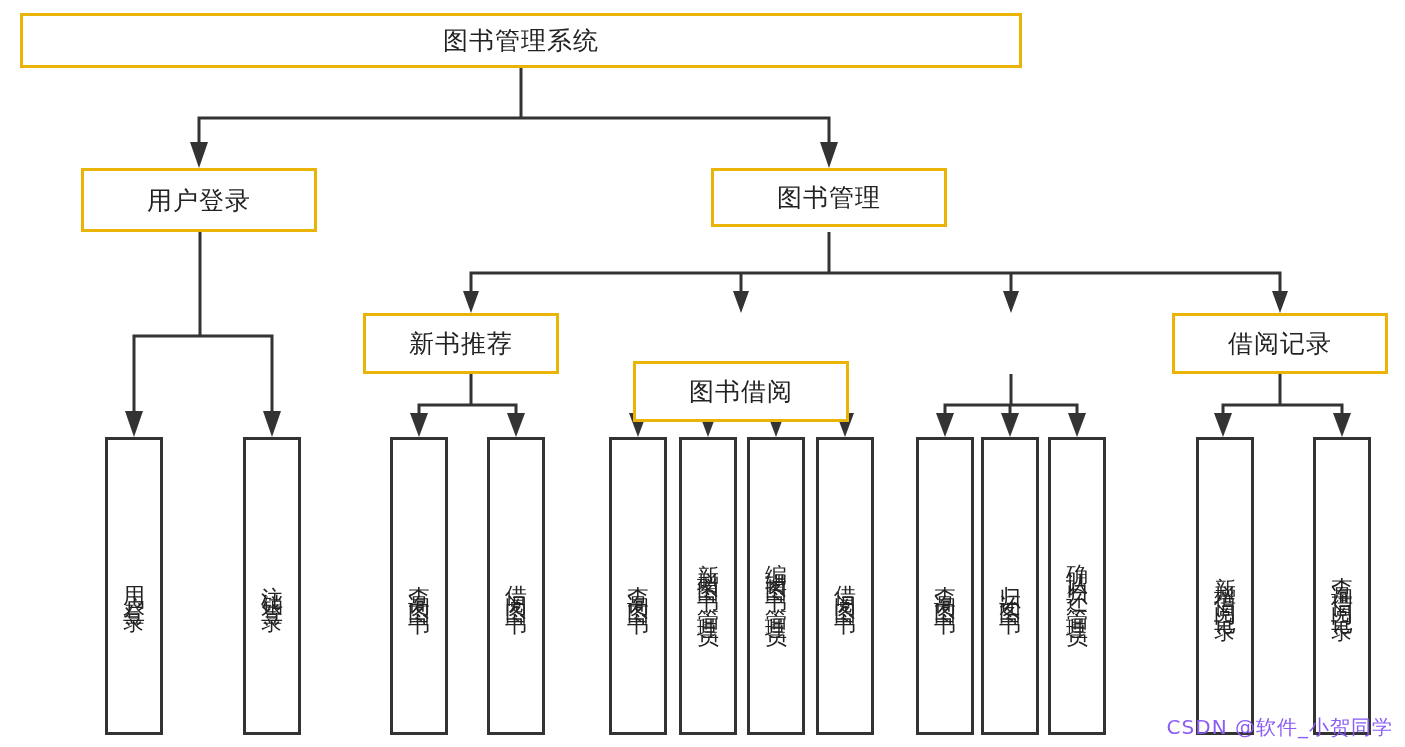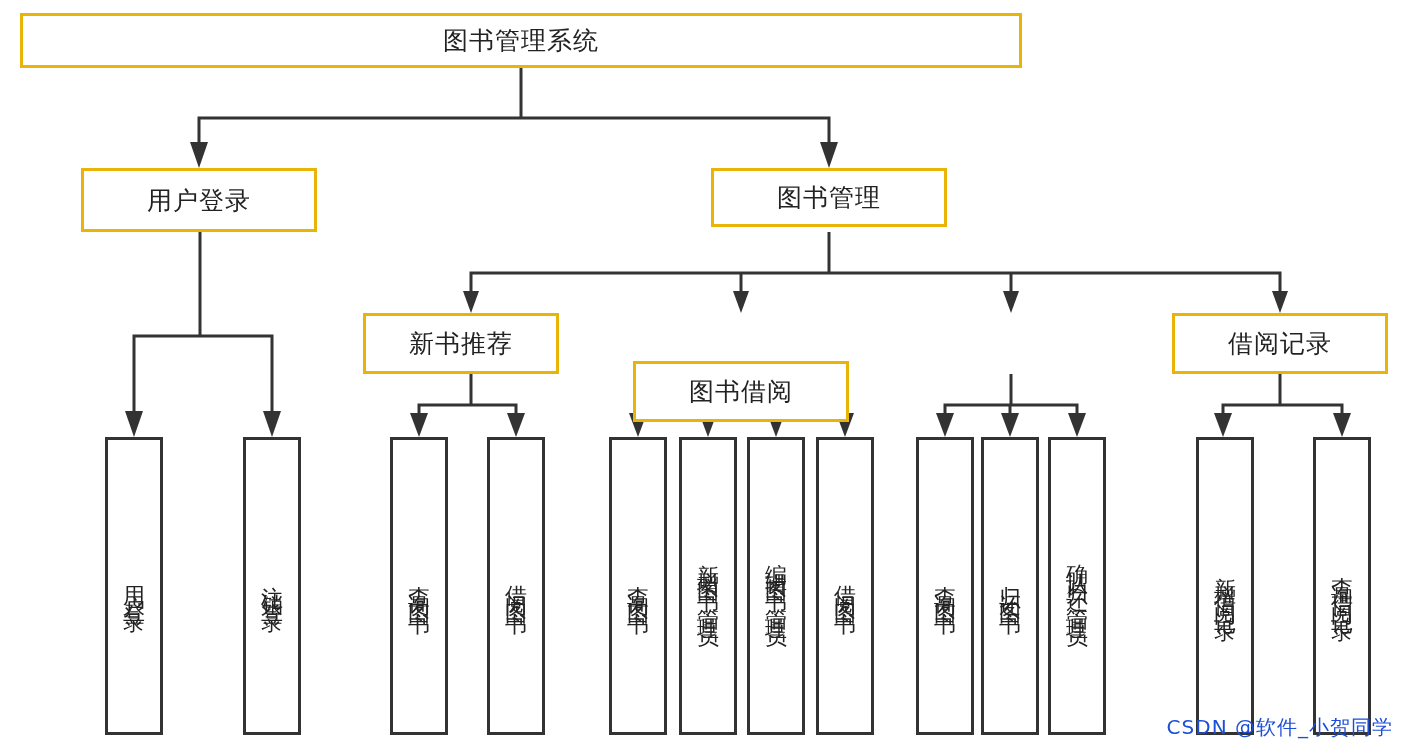--- a/index.html
+++ b/index.html
@@ -40,21 +40,21 @@
   #l-bw-edit    {left:747px;}
   #l-bw-borrow  {left:816px;}
   #l-cur-query  {left:916px;}
   #l-cur-return {left:981px;}
   #l-cur-confirm{left:1048px;}
   #l-rec-add    {left:1196px;}
   #l-rec-query  {left:1313px;}
 
   .watermark{
     position:absolute;z-index:5;right:12px;top:714px;
-    font-size:20px;color:#1d4ed8;letter-spacing:1px;white-space:nowrap;
+    font-size:20px;color:#8b5cf6;letter-spacing:1px;white-space:nowrap;
   }
 </style>
 </head>
 <body>
 
 <div class="stage">
 
   <svg class="wires" width="1405" height="747" viewBox="0 0 1405 747" aria-hidden="true">
     <g stroke="#333333" stroke-width="3" fill="none">
 

